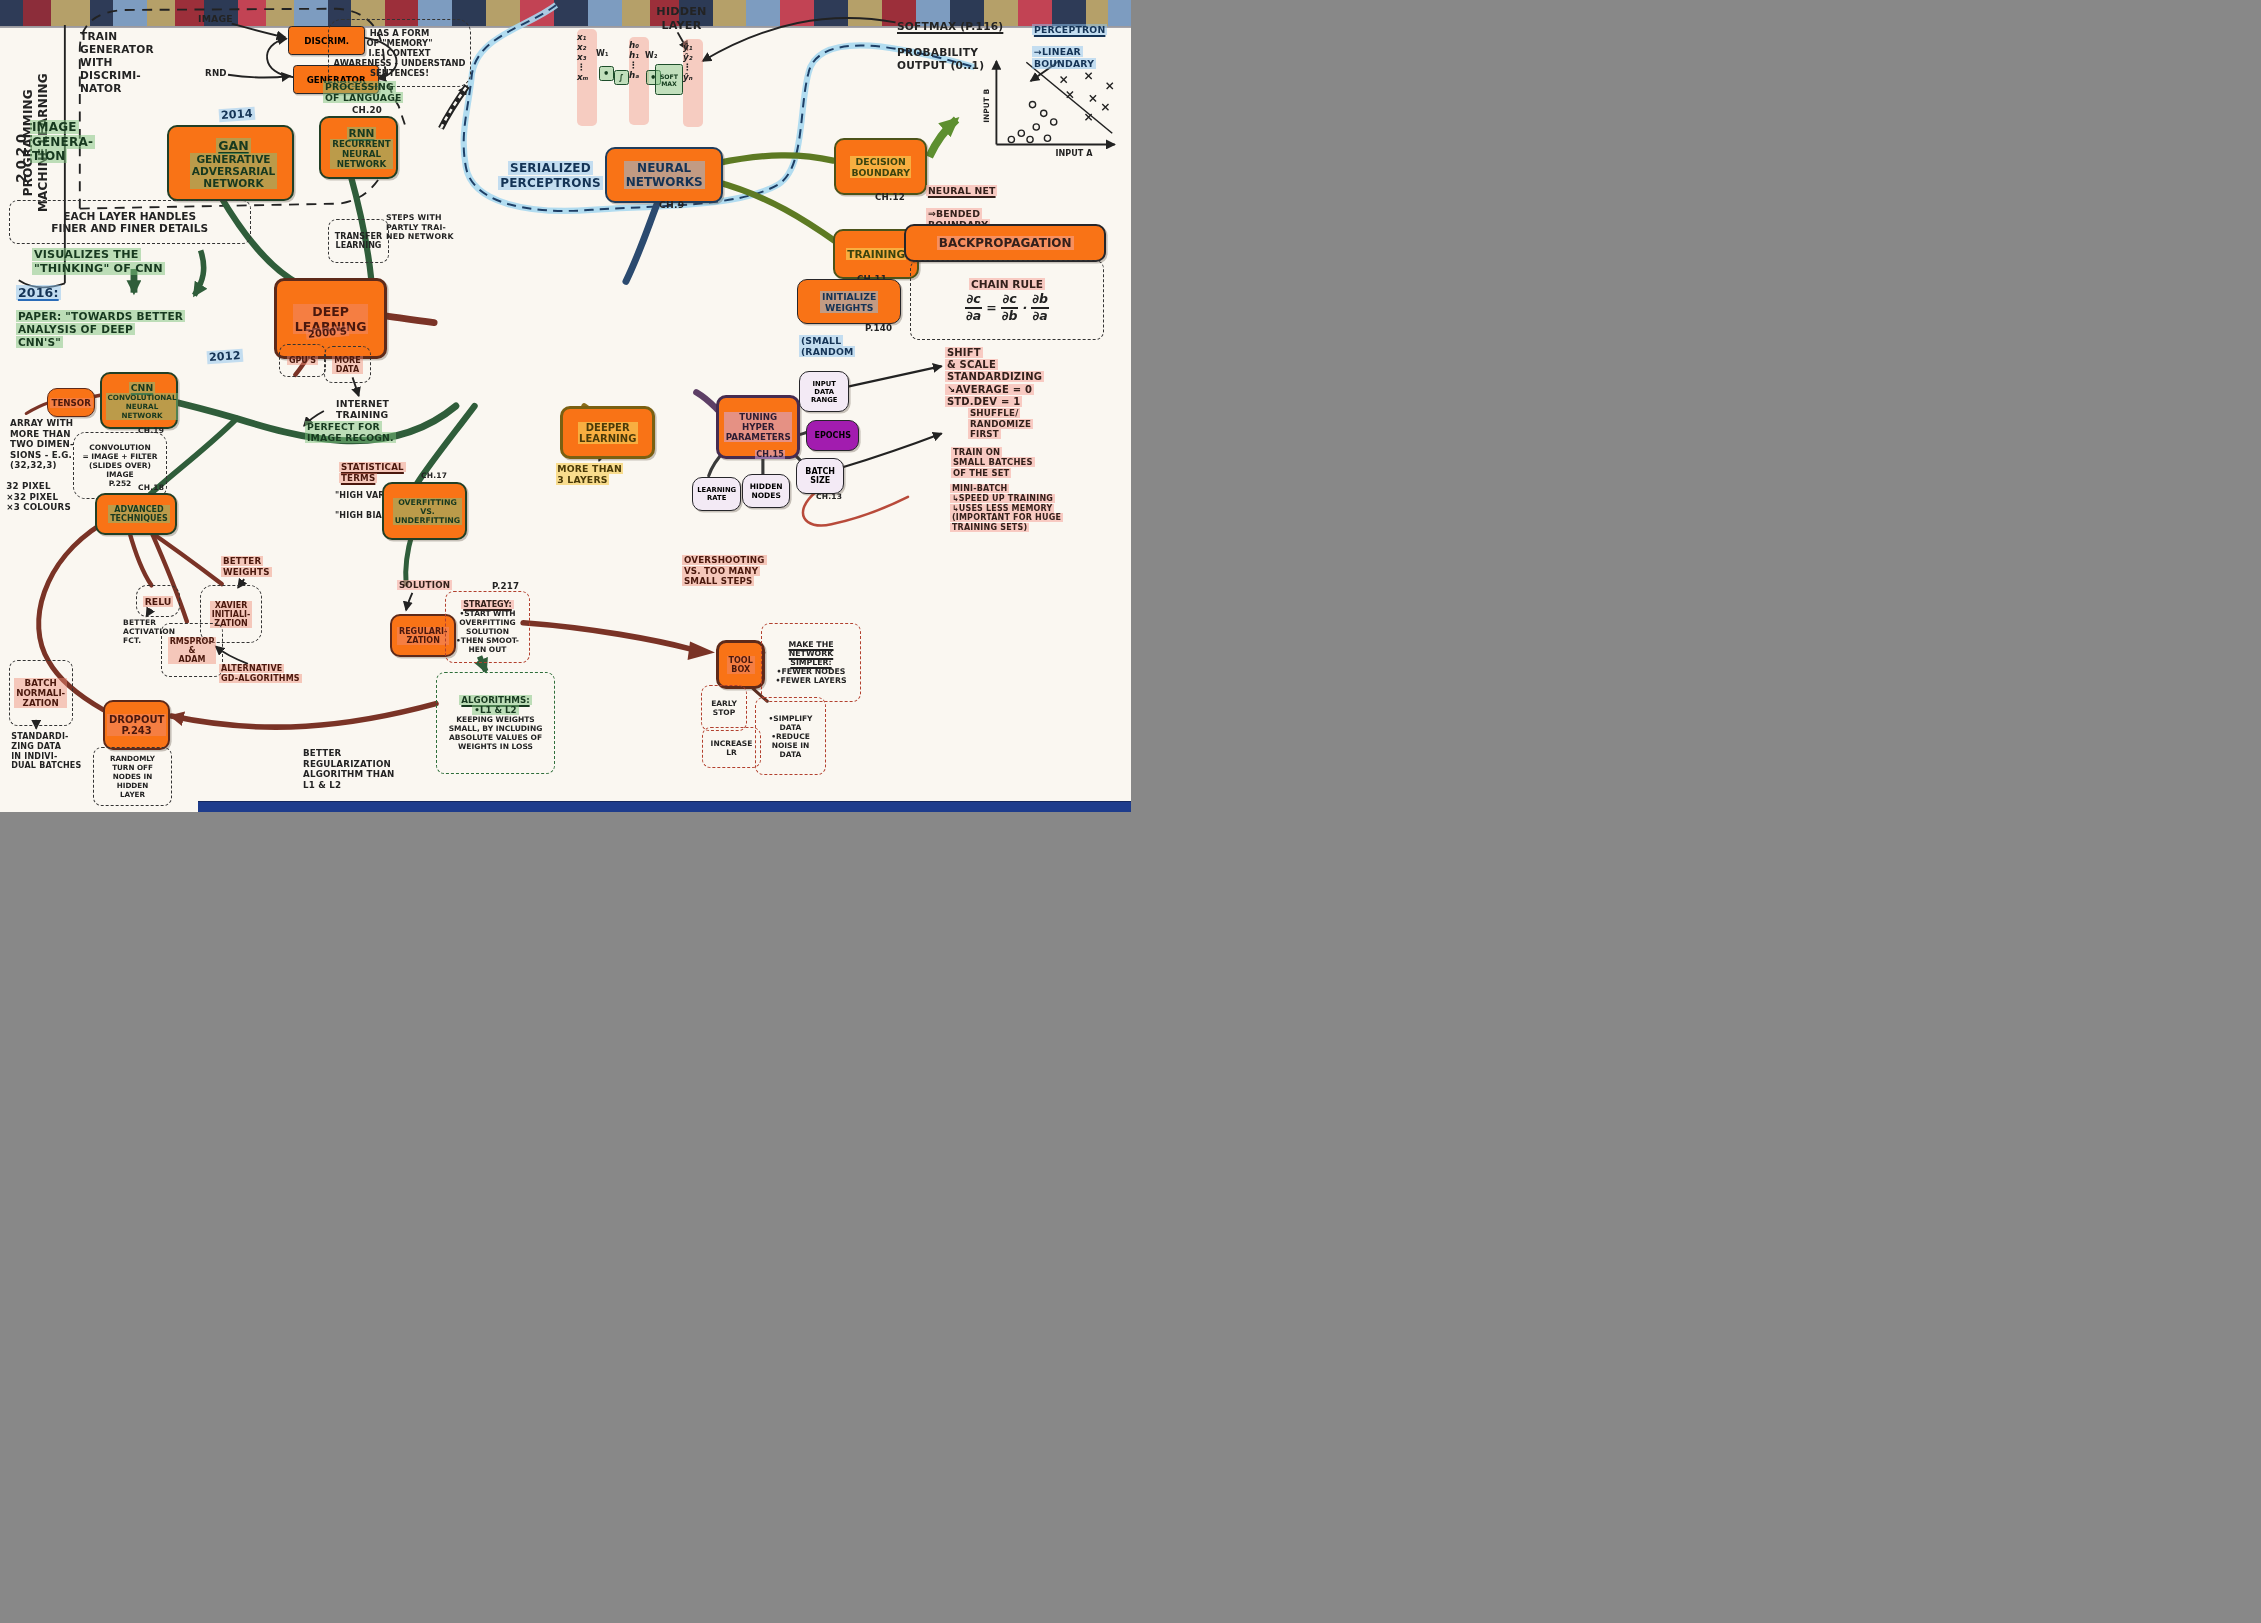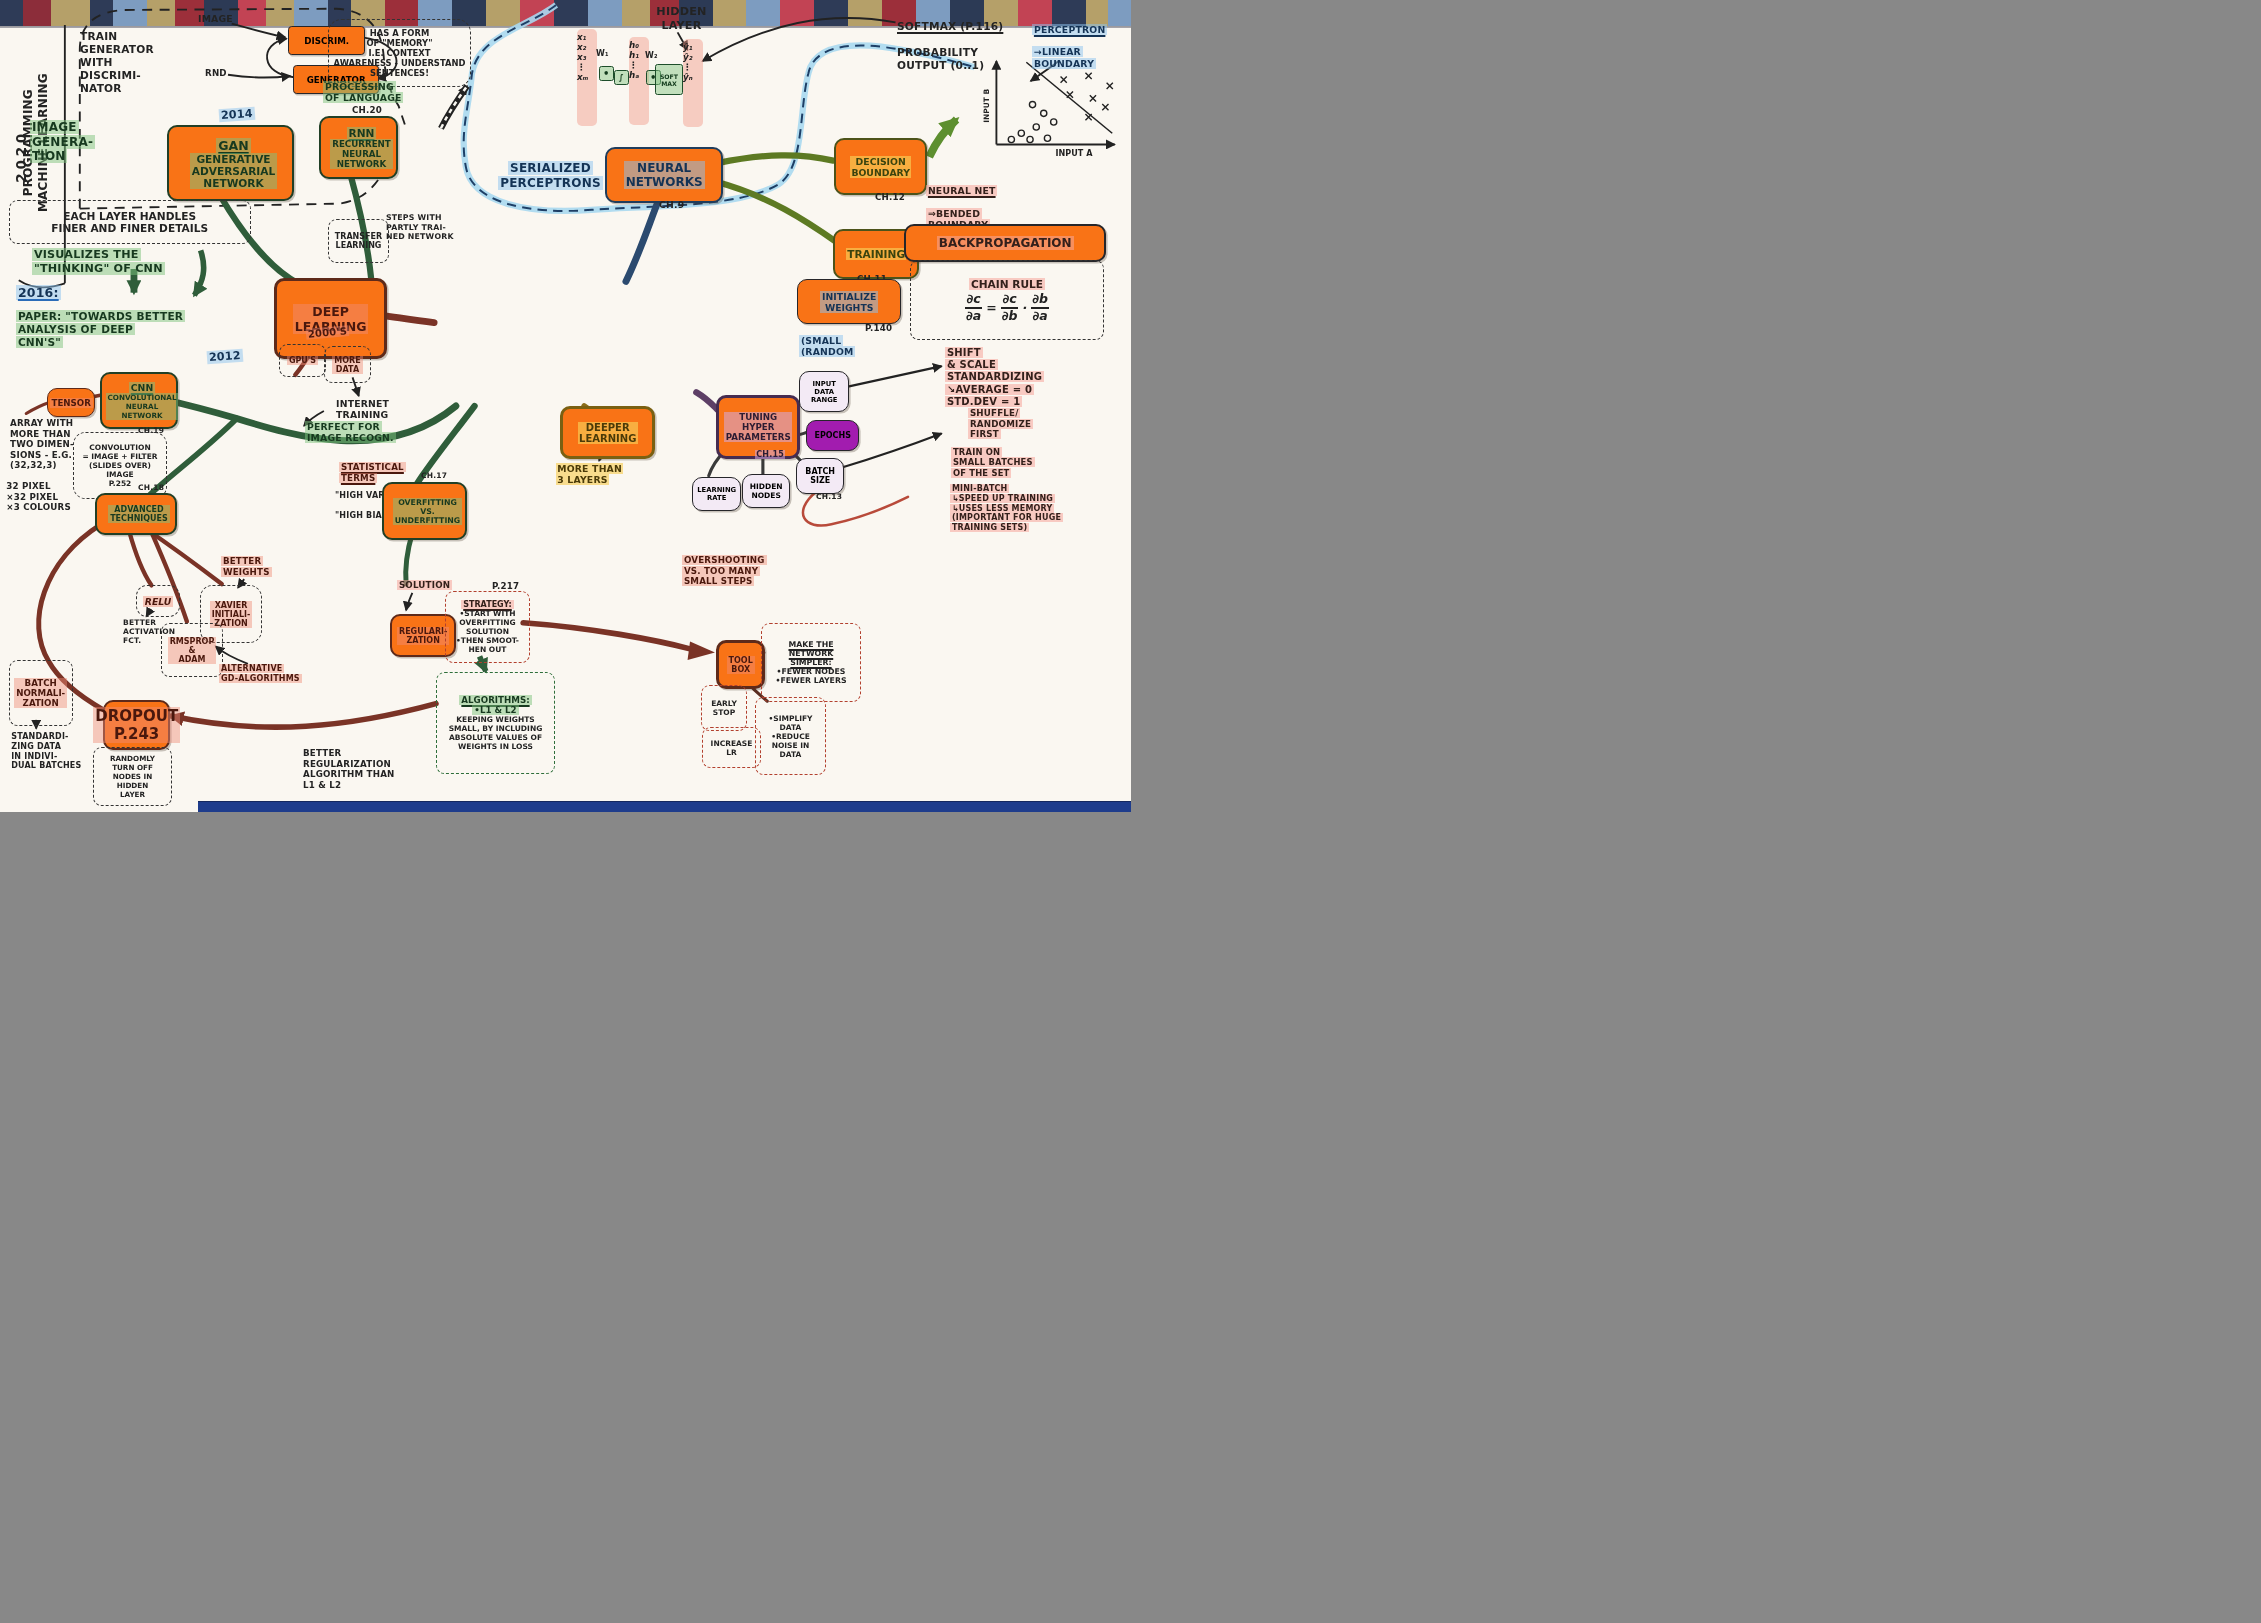--- a/index.html
+++ b/index.html
@@ -345,21 +345,21 @@
   <div class="dash" style="left:73px;top:432px;width:87px;height:60px;font-size:7.5px;border-radius:12.5px;"><span>CONVOLUTION
 = IMAGE + FILTER
 (SLIDES OVER)
 IMAGE
 P.252</span></div>
 
   <div class="node bdr-green" style="left:95px;top:493px;width:70px;height:36px;font-size:8px;"><span class="hlg">ADVANCED
 TECHNIQUES</span></div>
   <div class="t" style="left:138px;top:483px;font-size:7.5px;">CH.18</div>
 
-  <div class="dash" style="left:136px;top:585px;width:37px;height:25px;font-size:9.3px;border-radius:11.2px;font-style:italic;"><span class="hlr">RELU</span></div>
+  <div class="dash" style="left:136px;top:585px;width:37px;height:25px;font-size:9.3px;border-radius:11.2px;"><span class="hlr">RELU</span></div>
   <div class="t" style="left:123px;top:618px;font-size:7.5px;">BETTER
 ACTIVATION
 FCT.</div>
   <div class="t" style="left:221px;top:556px;font-size:8.7px;"><span class="hlr">BETTER
 WEIGHTS</span></div>
   <div class="dash" style="left:200px;top:585px;width:55px;height:51px;font-size:8px;border-radius:12.5px;"><span class="hlr">XAVIER
 INITIALI-
 ZATION</span></div>
   <div class="dash" style="left:161px;top:623px;width:55px;height:47px;font-size:8px;"><span class="hlr">RMSPROP
 &amp;
@@ -368,21 +368,21 @@
 GD-ALGORITHMS</span></div>
 
   <div class="dash" style="left:8.7px;top:660px;width:57px;height:59px;font-size:8.7px;"><span class="hlr">BATCH
 NORMALI-
 ZATION</span></div>
   <div class="t" style="left:11.2px;top:732px;font-size:8px;">STANDARDI-
 ZING DATA
 IN INDIVI-
 DUAL BATCHES</div>
 
-  <div class="node bdr-red" style="left:103px;top:700px;width:61px;height:44px;border-width:2.2px;font-size:15px;"><span class="hlr">DROPOUT
+  <div class="node bdr-red" style="left:103px;top:700px;width:61px;height:44px;border-width:2.2px;font-size:10px;"><span class="hlr">DROPOUT
 P.243</span></div>
   <div class="dash" style="left:93px;top:747px;width:72px;height:52px;font-size:7.2px;"><span>RANDOMLY
 TURN OFF
 NODES IN HIDDEN
 LAYER</span></div>
 
   <div class="t" style="left:303px;top:748px;font-size:8.7px;">BETTER
 REGULARIZATION
 ALGORITHM THAN
 L1 &amp; L2</div>

